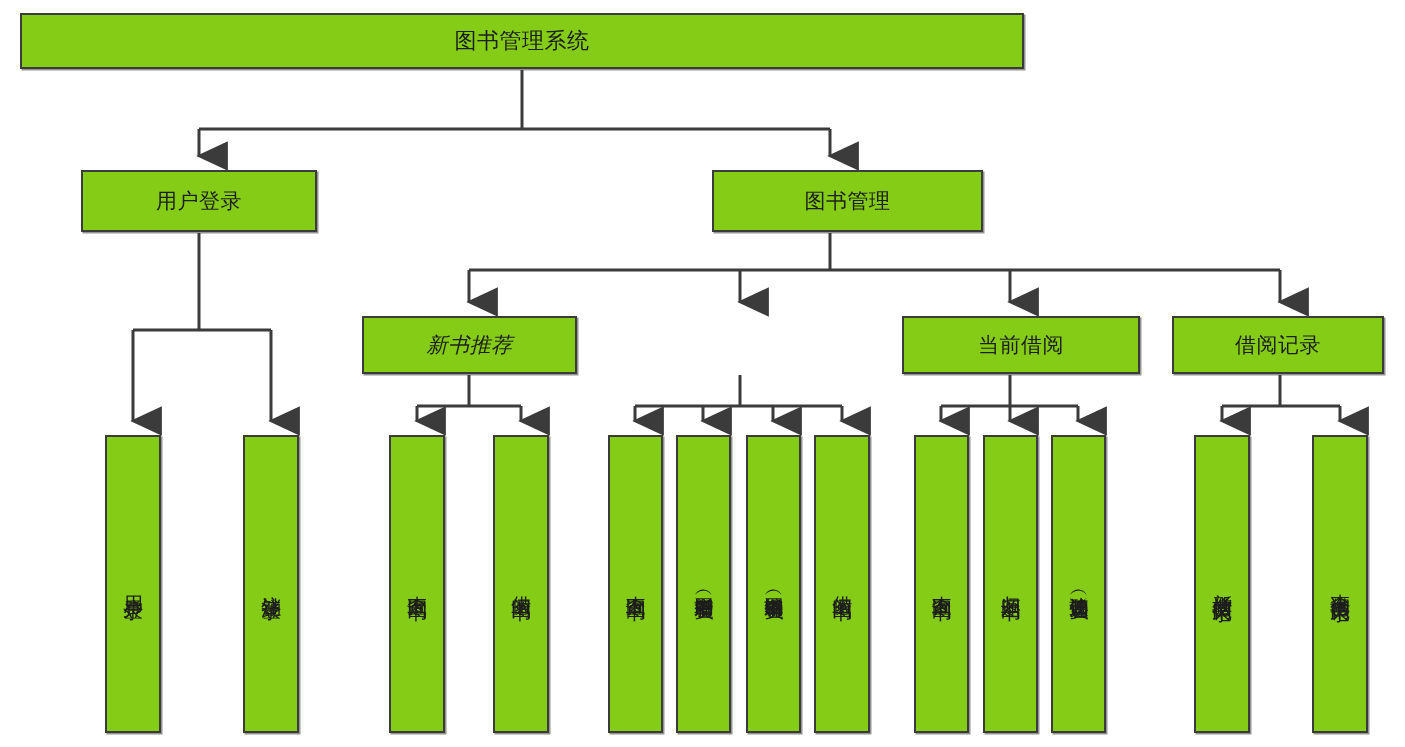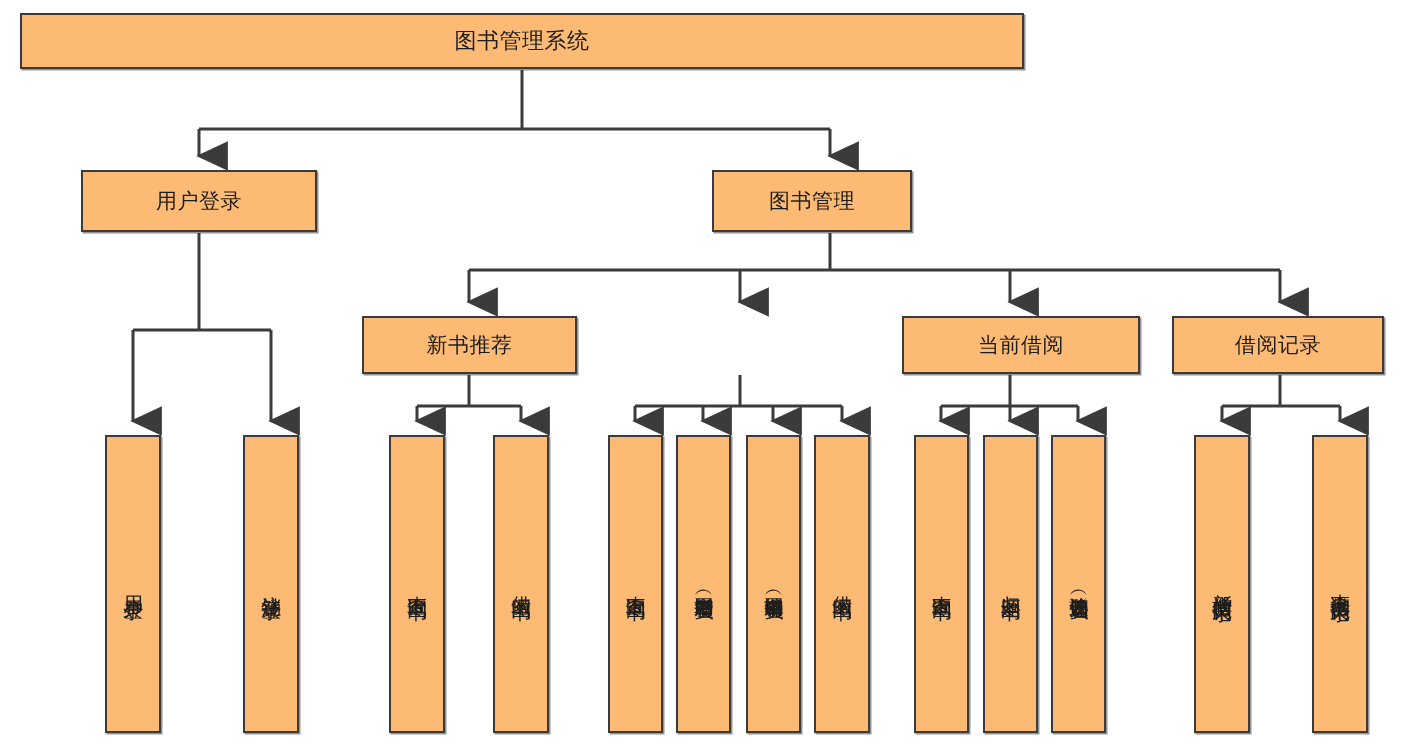--- a/index.html
+++ b/index.html
@@ -8,21 +8,21 @@
     background:#ffffff;
     font-family:"Liberation Sans","DejaVu Sans",sans-serif;
     overflow:hidden;
   }
   #canvas{position:relative;width:1405px;height:747px;}
   svg#wires{position:absolute;left:0;top:0;width:1405px;height:747px;pointer-events:none;}
 
   .node{
     position:absolute;
     box-sizing:border-box;
-    background:#fdba74;
+    background:#84cc16;
     border:2px solid #3b3b3b;
     box-shadow:1.5px 1.5px 0 0 rgba(60,60,60,0.55);
     display:flex;
     align-items:center;
     justify-content:center;
     color:#1d1d1d;
     z-index:2;
   }
   .node .lbl{
     display:block;
@@ -111,25 +111,25 @@
     </g>
   </svg>
 
   <div class="node h root" style="left:20px;top:13px;width:1004px;height:56px;">
     <span class="lbl">图书管理系统</span>
   </div>
 
   <div class="node h" style="left:81px;top:170px;width:236px;height:62px;">
     <span class="lbl">用户登录</span>
   </div>
-  <div class="node h" style="left:712px;top:170px;width:200px;height:62px;">
+  <div class="node h" style="left:712px;top:170px;width:271px;height:62px;">
     <span class="lbl">图书管理</span>
   </div>
 
-  <div class="node h" style="left:362px;top:316px;width:215px;height:58px;">
+  <div class="node h" style="left:362px;top:316px;width:215px;height:58px;font-style:italic;">
     <span class="lbl">新书推荐</span>
   </div>
   <div class="node h" style="left:902px;top:316px;width:238px;height:58px;">
     <span class="lbl">当前借阅</span>
   </div>
   <div class="node h" style="left:1172px;top:316px;width:212px;height:58px;align-items:center;">
     <span class="lbl">借阅记录</span>
   </div>
 
   <div class="node v" style="left:105px;top:435px;width:56px;height:298px;">

